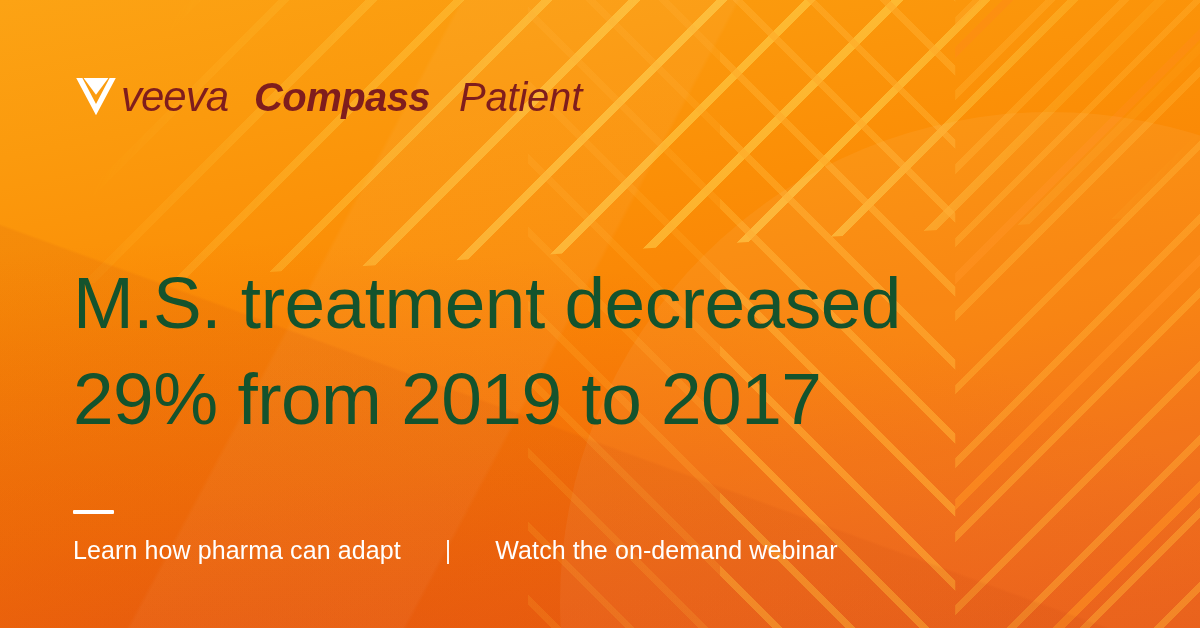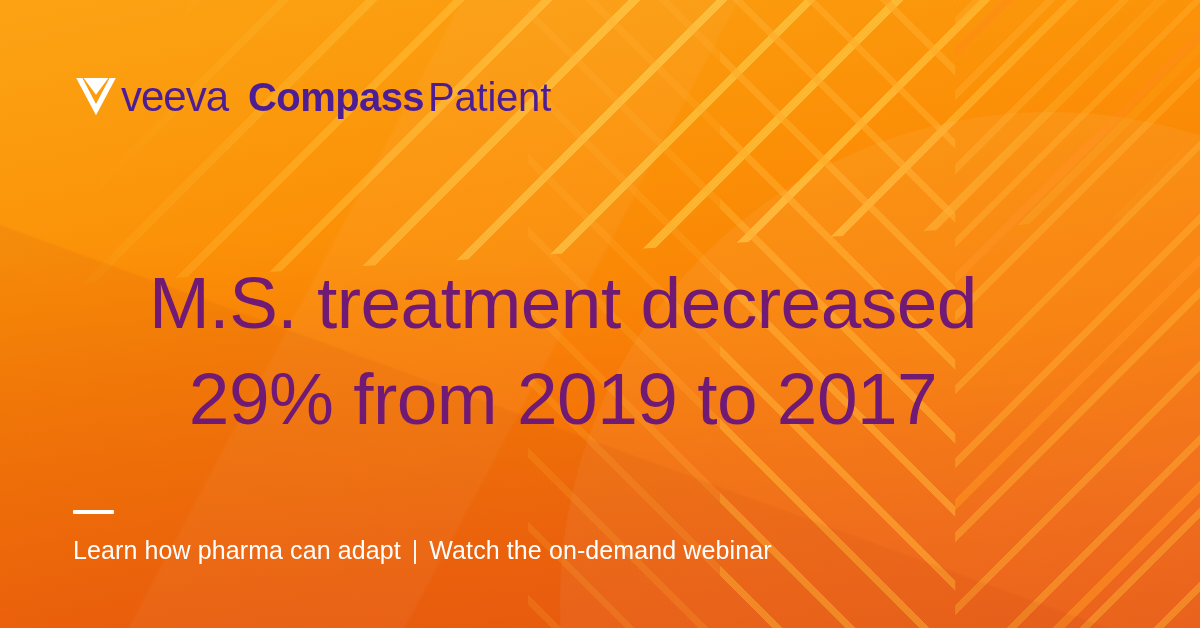--- a/index.html
+++ b/index.html
@@ -166,56 +166,56 @@
   #logo {
     position: absolute;
     left: 73px;
     top: 71px;
     display: flex;
     align-items: center;
     height: 52px;
   }
   #logo-mark { display: block; }
   .logo-word {
-    color: #4c1d95;
+    color: #7f1d1d;
     font-size: 40px;
     line-height: 1;
     letter-spacing: -0.4px;
     white-space: nowrap;
+    font-style: italic;
   }
   #logo-veeva {
     margin-left: 2px;
     font-size: 42px;
     font-weight: 400;
     letter-spacing: -1px;
   }
   #logo-compass {
-    margin-left: 20px;
+    margin-left: 26px;
     font-weight: 600;
     letter-spacing: -0.6px;
   }
   #logo-patient {
-    margin-left: 4px;
+    margin-left: 29px;
     font-weight: 300;
     letter-spacing: -0.2px;
     text-align: center;
   }
 
   
   #headline {
     position: absolute;
     left: 73px;
     top: 206px;
     width: 980px;
-    color: #701a75;
+    color: #14532d;
     font-size: 73px;
     font-weight: 300;
     line-height: 96px;
     letter-spacing: -0.5px;
-    text-align: center;
   }
   #headline .hl-line { display: block; white-space: nowrap; }
 
   
   #divider {
     position: absolute;
     left: 73px;
     top: 510px;
     width: 41px;
     height: 4px;
@@ -227,20 +227,21 @@
   #cta {
     position: absolute;
     left: 73px;
     top: 533px;
     display: flex;
     align-items: baseline;
     color: #ffffff;
     font-size: 25px;
     line-height: 34px;
     white-space: nowrap;
+    gap: 33px;
   }
   #cta-lead { font-weight: 300; letter-spacing: 0.1px; }
   #cta-sep  { font-weight: 300; margin: 0 11px; opacity: 0.95; }
   #cta-link { font-weight: 400; letter-spacing: 0.1px; }
 </style>
 </head>
 <body>
 
 <div id="banner">
 

